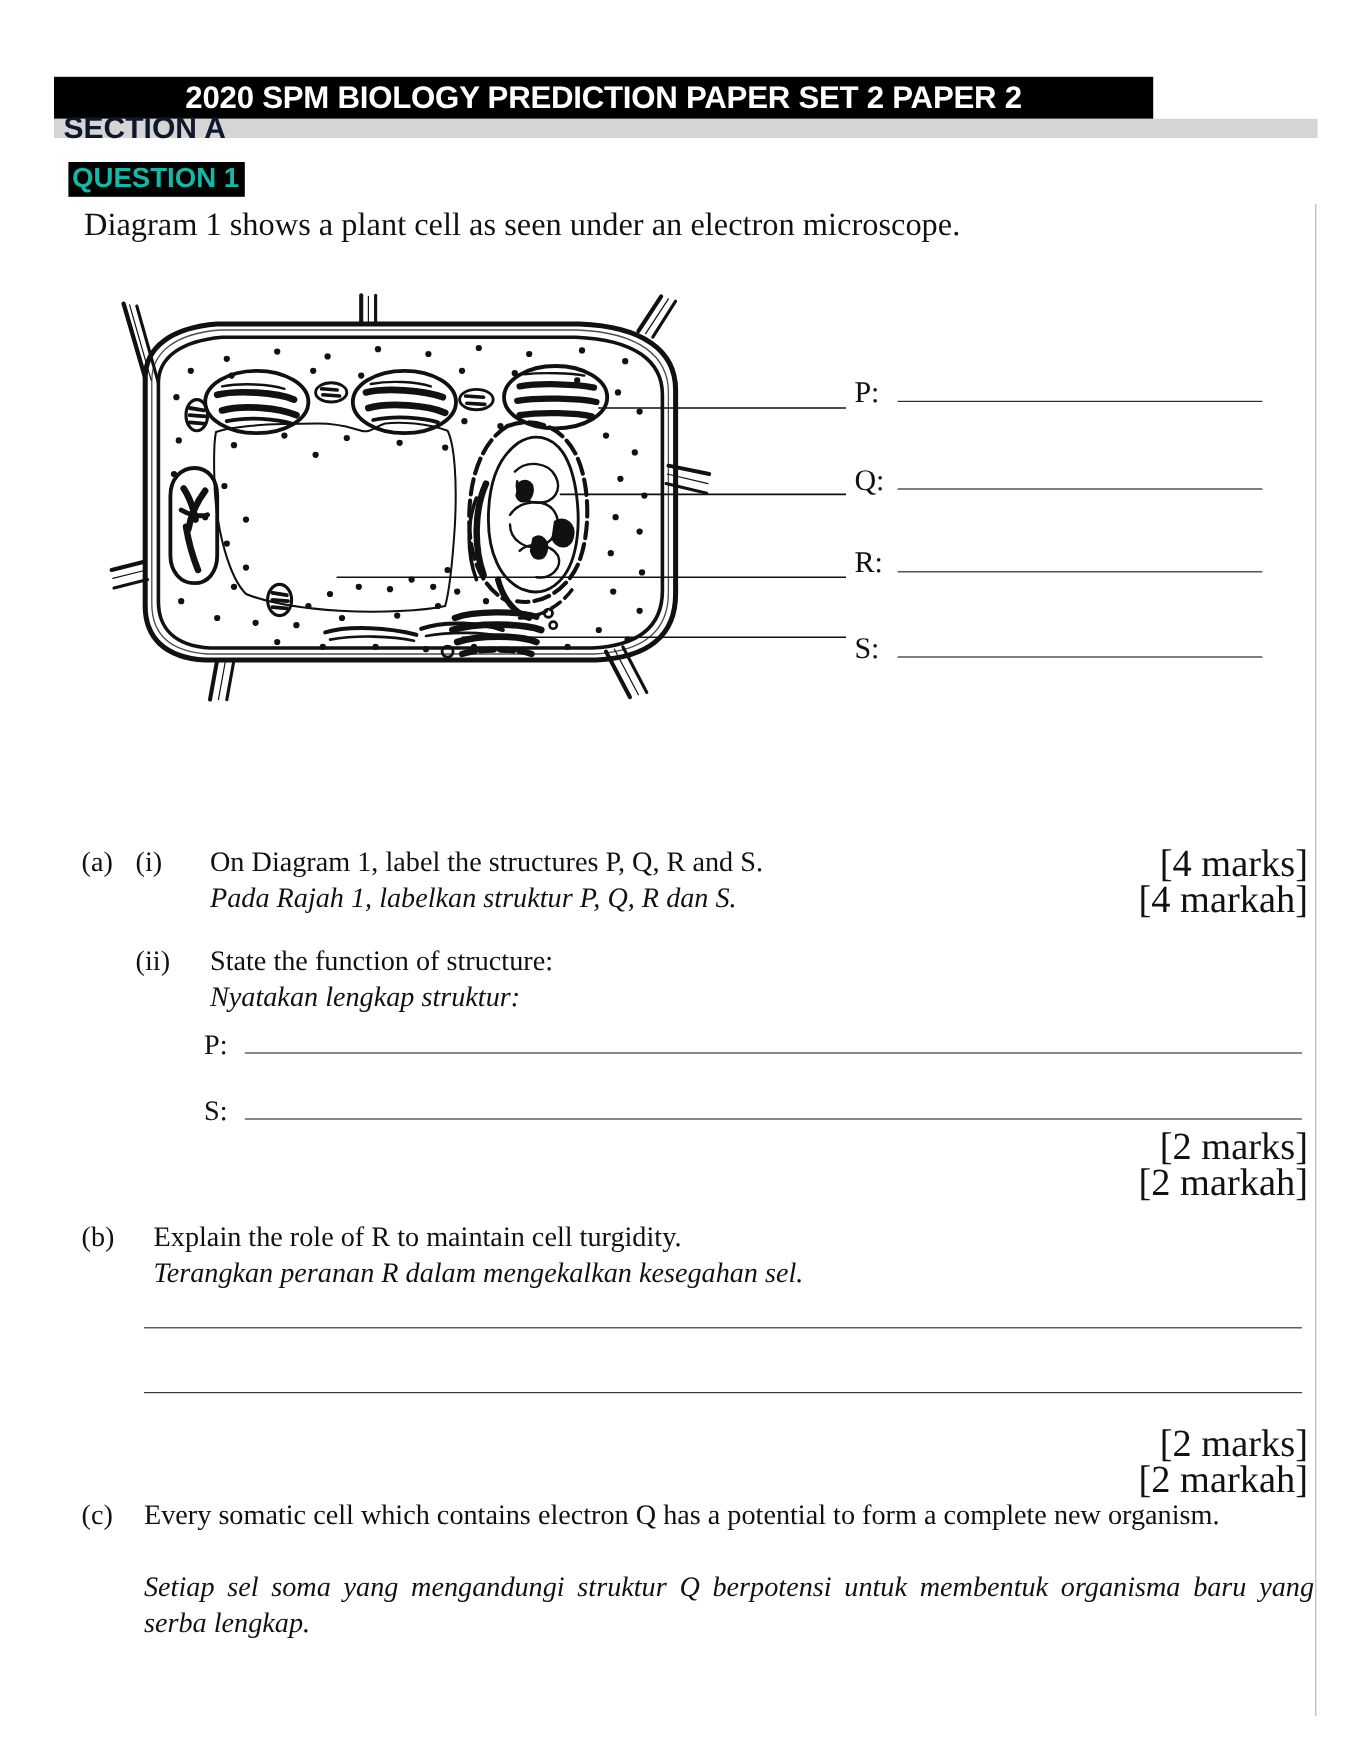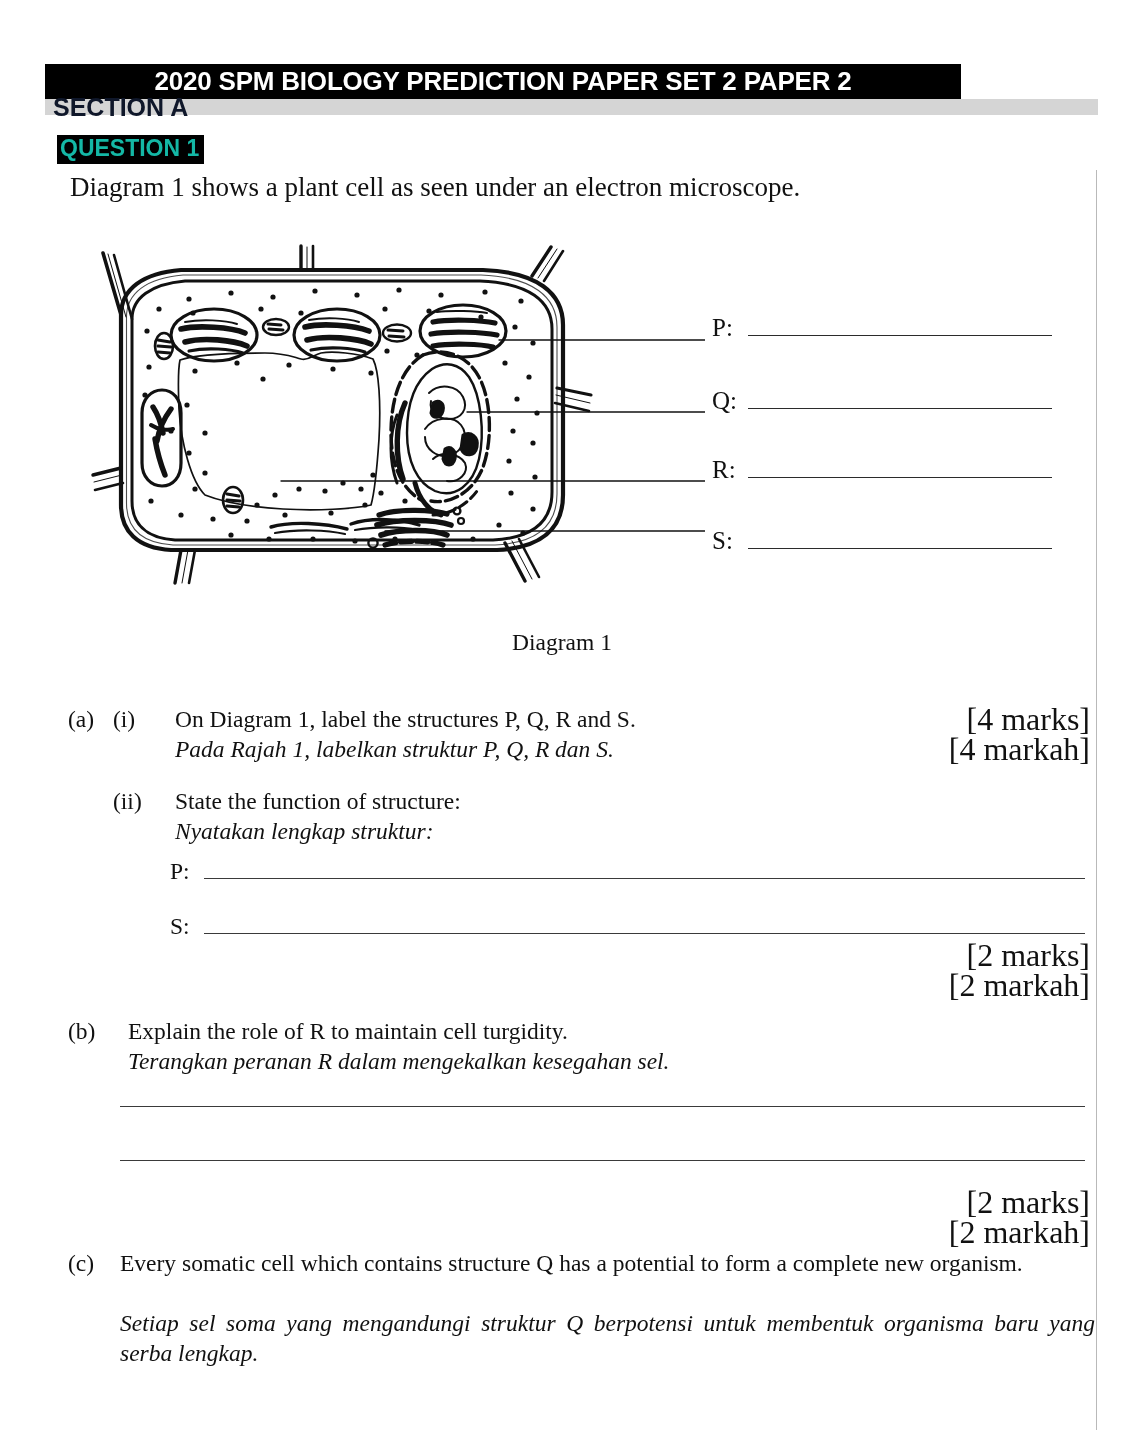--- a/index.html
+++ b/index.html
@@ -437,21 +437,20 @@
 <div class="label-row" id="label-R">
   <span class="letter">R:</span>
   <span class="blank"></span>
 </div>
 <div class="label-row" id="label-S">
   <span class="letter">S:</span>
   <span class="blank"></span>
 </div>
 
 <div class="caption">
-  <div>Diagram 1</div>
 </div>
 
 <div class="qpart marker-a" id="row-ai">(a)</div>
 <div class="qpart marker-i" id="row-ai" style="left:113px">(i)</div>
 <div class="qpart qtext-ai" id="row-ai" style="top:704px">On Diagram 1, label the structures P, Q, R and S.</div>
 <div class="qpart qtext-ai ital" style="top:734px">Pada Rajah 1, labelkan struktur P, Q, R dan S.</div>
 <div class="marks" style="top:704px">
   <span class="num">[4 marks]</span>
 </div>
 <div class="marks ms" style="top:734px">
@@ -486,14 +485,14 @@
 <div class="plainrule" id="rule-b2"></div>
 
 <div class="marks" style="top:1187px">
   <span class="num">[2 marks]</span>
 </div>
 <div class="marks ms" style="top:1217px">
   <span>[2 markah]</span>
 </div>
 
 <div class="qpart marker-c" style="top:1248px">(c)</div>
-<div class="qpart qtext-c" style="top:1248px; text-align:justify;">Every somatic cell which contains structure Q has a potential to form a complete new organism.</div>
+<div class="qpart qtext-c" style="top:1248px; text-align:justify;">Every somatic cell which contains electron Q has a potential to form a complete new organism.</div>
 <div class="qpart qtext-c ital" style="top:1308px; text-align:justify;">Setiap sel soma yang mengandungi struktur Q berpotensi untuk membentuk organisma baru yang serba lengkap.</div>
 
 </body></html>

